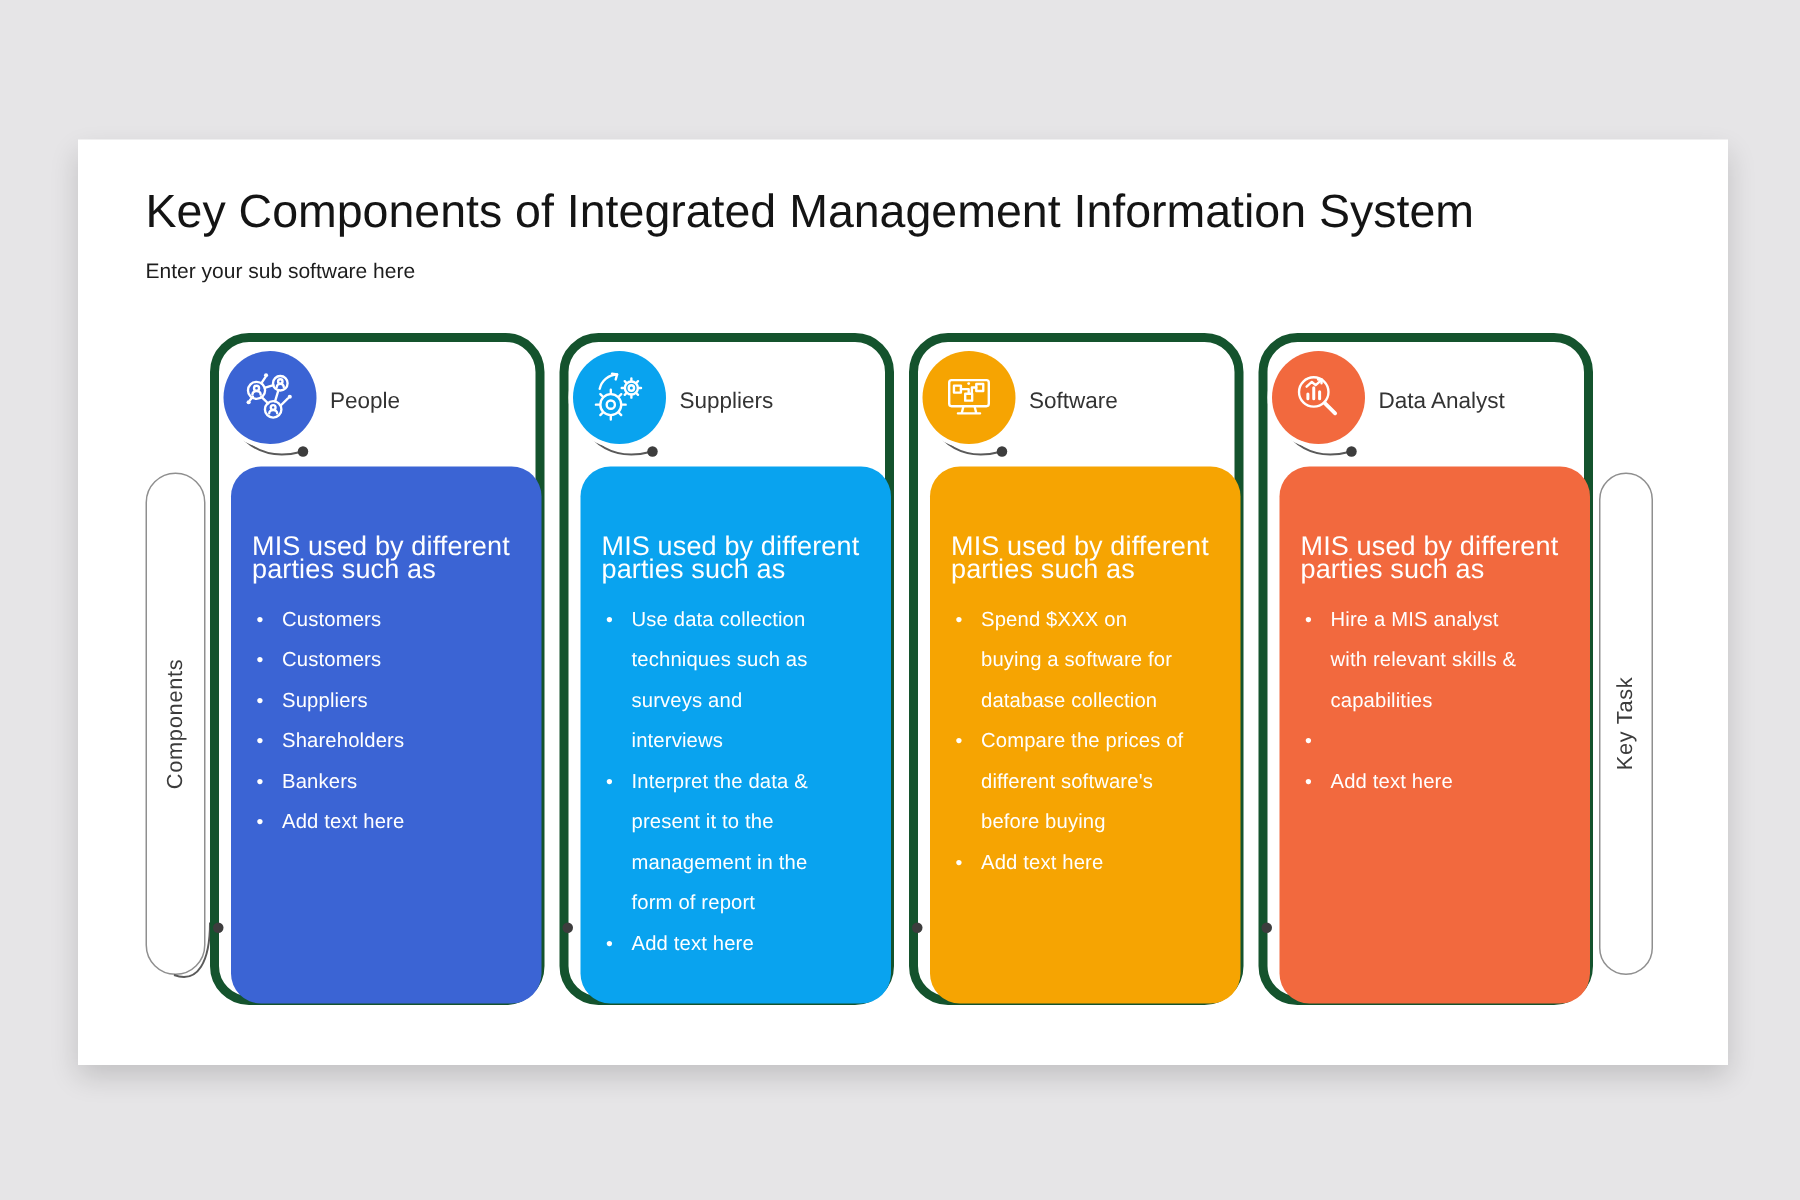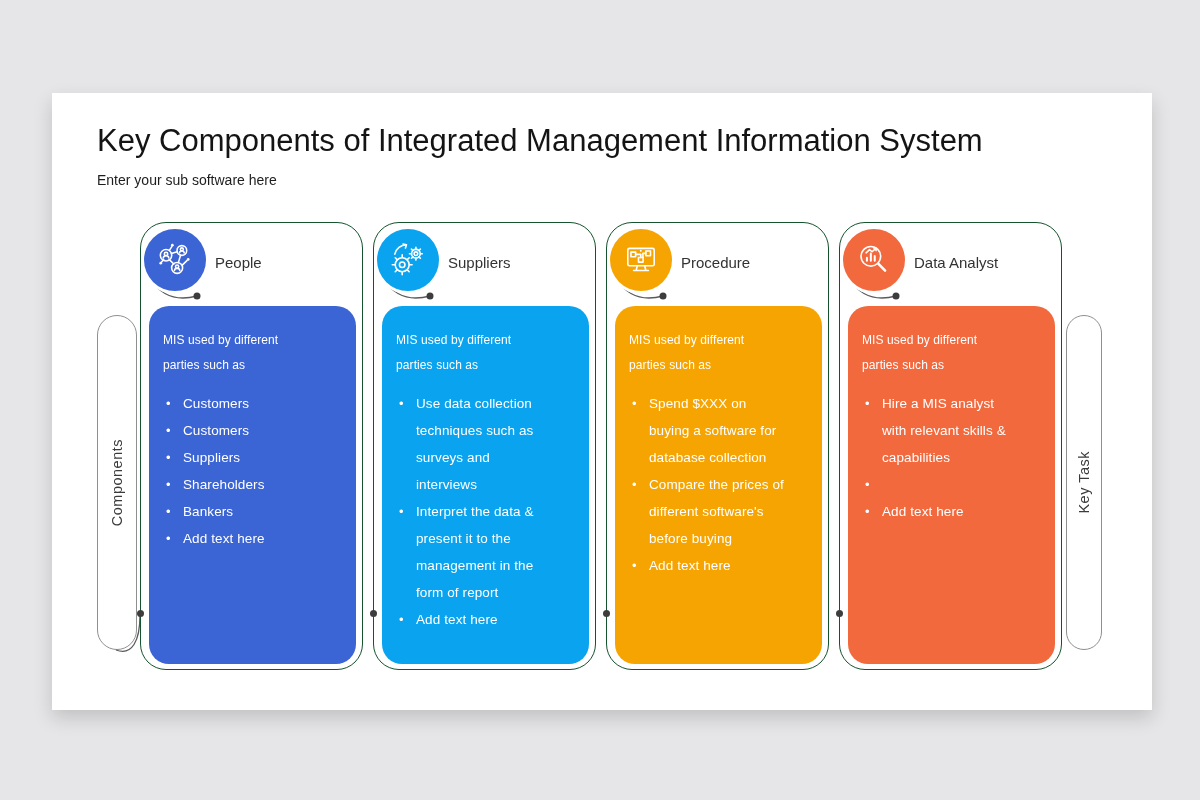--- a/index.html
+++ b/index.html
@@ -38,21 +38,21 @@
   }
   .pill-tail { position:absolute; left:40px; top:500px; width:60px; height:65px; overflow:visible; }
   .pill-tail path { fill:none; stroke:#5a5a5a; stroke-width:1.3; }
   
   .columns {
     position:absolute; left:88px; top:129px;
     display:flex; gap:10px;
   }
   .column {
     position:relative; width:223px; height:448px;
-    background:#fff; border:1px solid #14532d; border-radius:26px;
+    background:#fff; border:6px solid #14532d; border-radius:26px;
   }
   .tail { position:absolute; left:0; top:40px; width:80px; height:50px; overflow:visible; z-index:1; }
   .tail path { fill:none; stroke:#5a5a5a; stroke-width:1.3; }
   .tail circle { fill:#3d3d3d; }
   .badge {
     position:absolute; left:3px; top:6px; width:62px; height:62px;
     border-radius:50%; box-shadow:0 0 0 3px #fff;
     display:flex; align-items:center; justify-content:center; z-index:2;
   }
   .badge svg { width:38px; height:38px; display:block; }
@@ -64,21 +64,21 @@
   .edge-dot {
     position:absolute; left:-4px; top:387px; width:7px; height:7px;
     background:#3d3d3d; border-radius:50%; z-index:3;
   }
   .body {
     position:absolute; left:8px; top:83px; width:207px; height:358px;
     border-radius:20px; color:#fff;
     padding:22px 8px 0 14px;
   }
   .intro {
-    font-size:12px; line-height:25px; white-space:pre-line; letter-spacing:.1px;
+    font-size:18px; line-height:15px; white-space:pre-line; letter-spacing:.1px;margin-top:24px;
   }
   .bullets { list-style:none; margin-top:12px; }
   .bullets li { display:flex; }
   .marker { width:20px; padding-left:3px; line-height:27px; font-size:13px; flex:none; }
   .bullet-text { flex:1; font-size:13.5px; line-height:27px; white-space:pre-line; letter-spacing:.1px; }
 </style>
 </head>
 <body>
 
 <div class="slide">
@@ -210,21 +210,21 @@
           <svg viewBox="0 0 36 36" fill="none" stroke="#fff" stroke-width="1.5" stroke-linecap="round" stroke-linejoin="round">
     <rect x="5.5" y="7" width="25" height="16.5" rx="1.5"></rect>
     <path d="M14.5,23.5 L13.5,27.5 M21.5,23.5 L22.5,27.5 M11,28 L25,28"></path>
     <rect x="8.5" y="10.5" width="4.4" height="4.4"></rect>
     <rect x="22.6" y="9.5" width="4.4" height="4.4"></rect>
     <rect x="15.6" y="15.6" width="4.4" height="4.4"></rect>
     <path d="M12.9,12.7 L17.8,12.7 L17.8,15.6 M22.6,11.7 L19.8,11.7 L19.8,15.6"></path>
     <circle cx="17.8" cy="9.2" r="0.9" fill="#fff" stroke="none"></circle>
   </svg>
         </div>
-    <div class="col-label">Procedure</div>
+    <div class="col-label">Software</div>
     <span class="edge-dot"></span>
     <div class="body" style="background:#F6A402">
       <p class="intro">MIS used by different
 parties such as</p>
       <ul class="bullets">
 
         <li>
           <span class="marker">•</span>
           <span class="bullet-text">Spend $XXX on
 buying a software for

